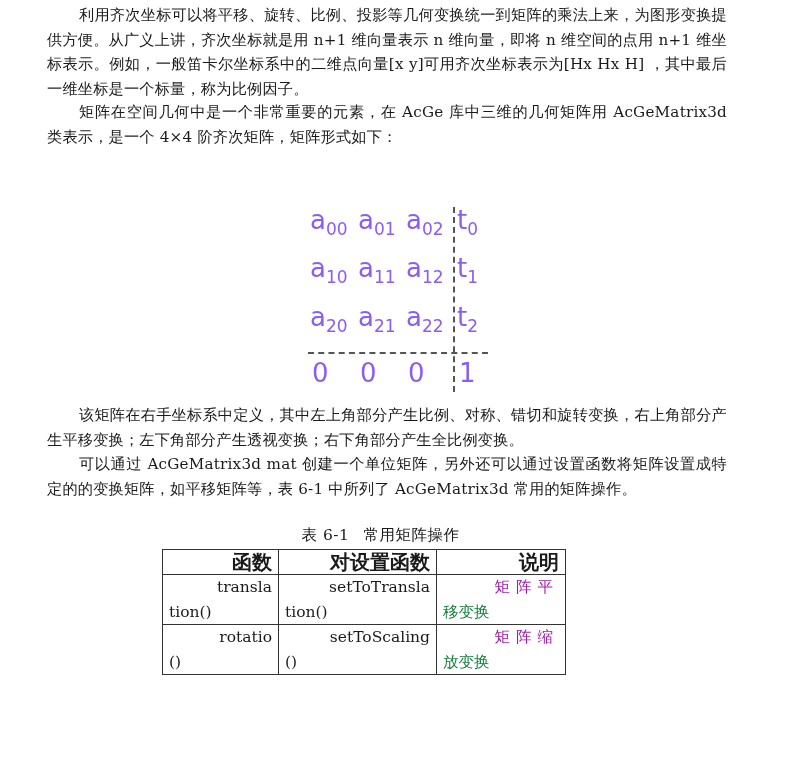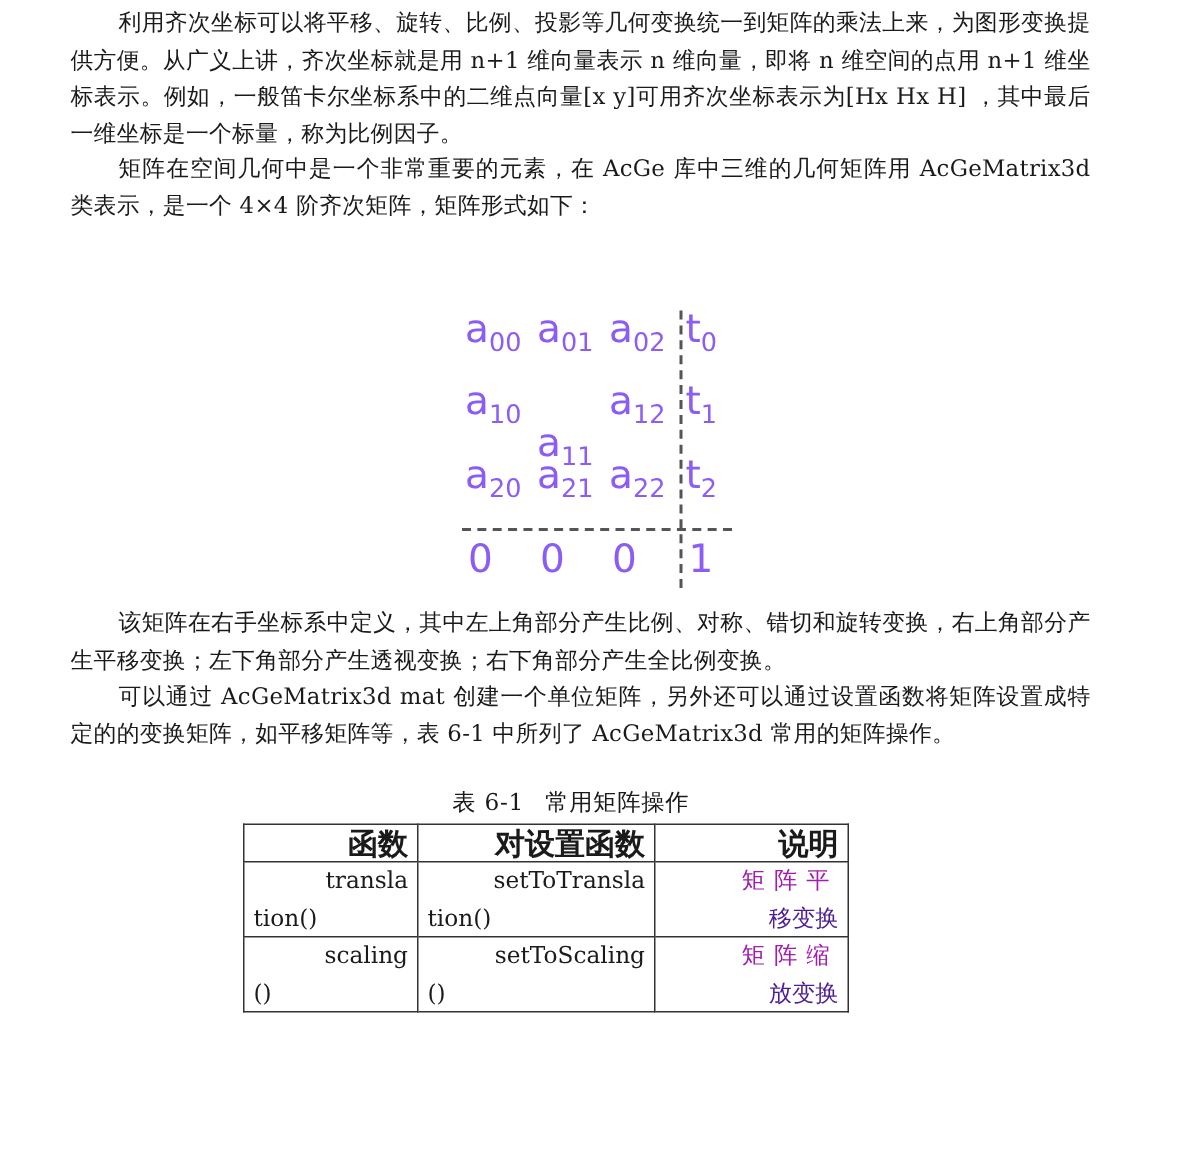--- a/index.html
+++ b/index.html
@@ -56,38 +56,38 @@
       font-family: "DejaVu Sans", "Liberation Sans", sans-serif; font-size: 20px;
       line-height: 24px;
     }
     table.ops td { line-height: 24.5px; height: 49px; }
     .c1 { width: 103px; }
     .c2 { width: 145px; }
     .c3 { width: 116px; }
     .l1 { text-align: right; display: block; }
     .l2 { text-align: left; display: block; }
     .desc1 { text-align: right; display: block; letter-spacing: 6px; color: #a21caf; }
-    .desc2 { text-align: right; display: block; color: #4c1d95; }
+    .desc2 { text-align: left; display: block; color: #15803d; }
   </style>
 </head>
 <body>
 
 <div class="para indent" id="p1">利用齐次坐标可以将平移、旋转、比例、投影等几何变换统一到矩阵的乘法上来，为图形变换提供方便。从广义上讲，齐次坐标就是用 n+1 维向量表示 n 维向量，即将 n 维空间的点用 n+1 维坐标表示。例如，一般笛卡尔坐标系中的二维点向量[x y]可用齐次坐标表示为[Hx Hx H] ，其中最后一维坐标是一个标量，称为比例因子。</div>
 <div class="para indent" id="p2">矩阵在空间几何中是一个非常重要的元素，在 AcGe 库中三维的几何矩阵用 AcGeMatrix3d 类表示，是一个 4×4 阶齐次矩阵，矩阵形式如下：</div>
 
 <div class="matrix">
   <div class="mrow" style="top:0px;">
     <span class="mcell" style="left:0px;"><span>a</span><sub>00</sub></span>
     <span class="mcell" style="left:48px;"><span>a</span><sub>01</sub></span>
     <span class="mcell" style="left:96px;"><span>a</span><sub>02</sub></span>
     <span class="mcell" style="left:147px;"><span>t</span><sub>0</sub></span>
   </div>
   <div class="mrow" style="top:48px;">
     <span class="mcell" style="left:0px;"><span>a</span><sub>10</sub></span>
-    <span class="mcell" style="left:48px;margin-top:28px;"><span>a</span><sub>11</sub></span>
+    <span class="mcell" style="left:48px;"><span>a</span><sub>11</sub></span>
     <span class="mcell" style="left:96px;"><span>a</span><sub>12</sub></span>
     <span class="mcell" style="left:147px;"><span>t</span><sub>1</sub></span>
   </div>
   <div class="mrow" style="top:97px;">
     <span class="mcell" style="left:0px;"><span>a</span><sub>20</sub></span>
     <span class="mcell" style="left:48px;"><span>a</span><sub>21</sub></span>
     <span class="mcell" style="left:96px;"><span>a</span><sub>22</sub></span>
     <span class="mcell" style="left:147px;"><span>t</span><sub>2</sub></span>
   </div>
   <div class="mrow" style="top:153px;">
@@ -125,21 +125,21 @@
           <span class="l1">setToTransla</span>
           <span class="l2">tion()</span>
         </td>
       <td class="c3">
           <span class="desc1">矩阵平</span>
           <span class="desc2">移变换</span>
         </td>
     </tr>
     <tr>
       <td class="c1">
-          <span class="l1">scaling</span>
+          <span class="l1">rotatio</span>
           <span class="l2">()</span>
         </td>
       <td class="c2">
           <span class="l1">setToScaling</span>
           <span class="l2">()</span>
         </td>
       <td class="c3">
           <span class="desc1">矩阵缩</span>
           <span class="desc2">放变换</span>
         </td>

